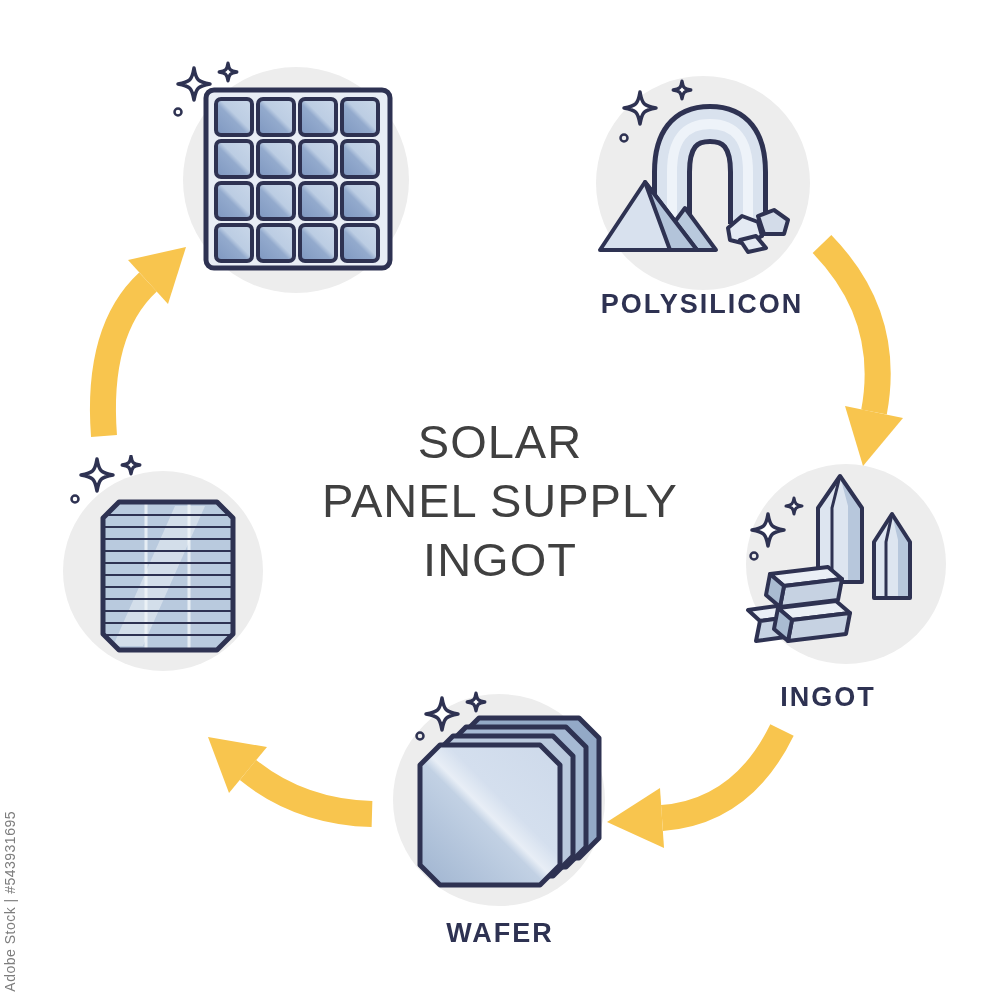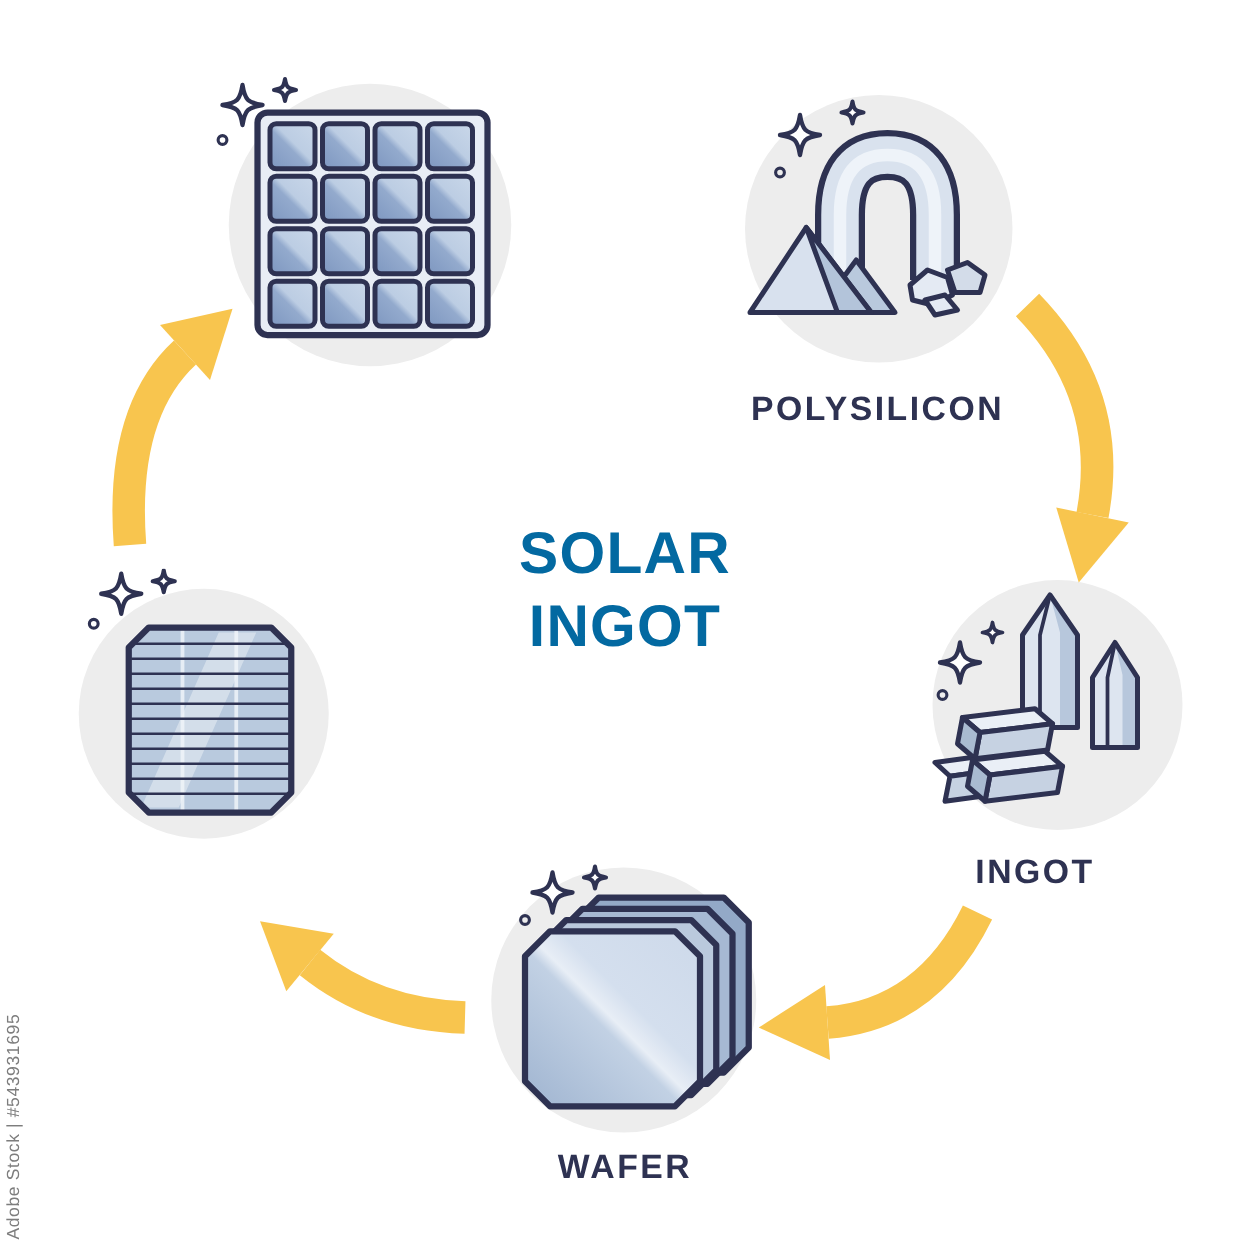--- a/index.html
+++ b/index.html
@@ -10,21 +10,21 @@
   .canvas{position:absolute;inset:0;}
   .circle{position:absolute;border-radius:50%;background:#ededed;}
   .icon{position:absolute;}
   .arrows{position:absolute;left:0;top:0;pointer-events:none;}
   .node-label{
     position:absolute;text-align:center;font-weight:700;color:#2e3252;
     font-size:27px;letter-spacing:2px;width:240px;
   }
   .title{
     position:absolute;left:230px;top:412px;width:540px;text-align:center;
-    font-weight:700;color:#0369a1;font-size:47px;line-height:59px;letter-spacing:1px;
+    font-weight:400;color:#404040;font-size:47px;line-height:59px;letter-spacing:1px;
   }
   .watermark{
     position:absolute;left:2px;bottom:8px;
     writing-mode:vertical-rl;transform:rotate(180deg);
     font-size:14px;color:#7d7d7d;letter-spacing:.5px;
   }
 </style>
 </head>
 <body>
 
@@ -211,22 +211,23 @@
         </g>
       <g transform="translate(76,10) scale(0.55)">
           <path d="M0,-16 C2,-4 4,-2 16,0 C4,2 2,4 0,16 C-2,4 -4,2 -16,0 C-4,-2 -2,-4 0,-16 Z" fill="#fff" stroke="#2e3252" stroke-width="6" stroke-linejoin="round"></path>
         </g>
       <circle cx="20" cy="44" r="3.5" fill="none" stroke="#2e3252" stroke-width="2.5"></circle>
     </g>
   </svg>
 
   <div class="title">
     <div>SOLAR</div>
+    <div>PANEL SUPPLY</div>
     <div>INGOT</div>
   </div>
 
-  <div class="node-label" style="left:582px;top:312px;">POLYSILICON</div>
+  <div class="node-label" style="left:582px;top:289px;">POLYSILICON</div>
   <div class="node-label" style="left:380px;top:918px;">WAFER</div>
   <div class="node-label" style="left:708px;top:682px;">INGOT</div>
 
   <div class="watermark">Adobe Stock | #543931695</div>
 
 </div>
 
 </body></html>

